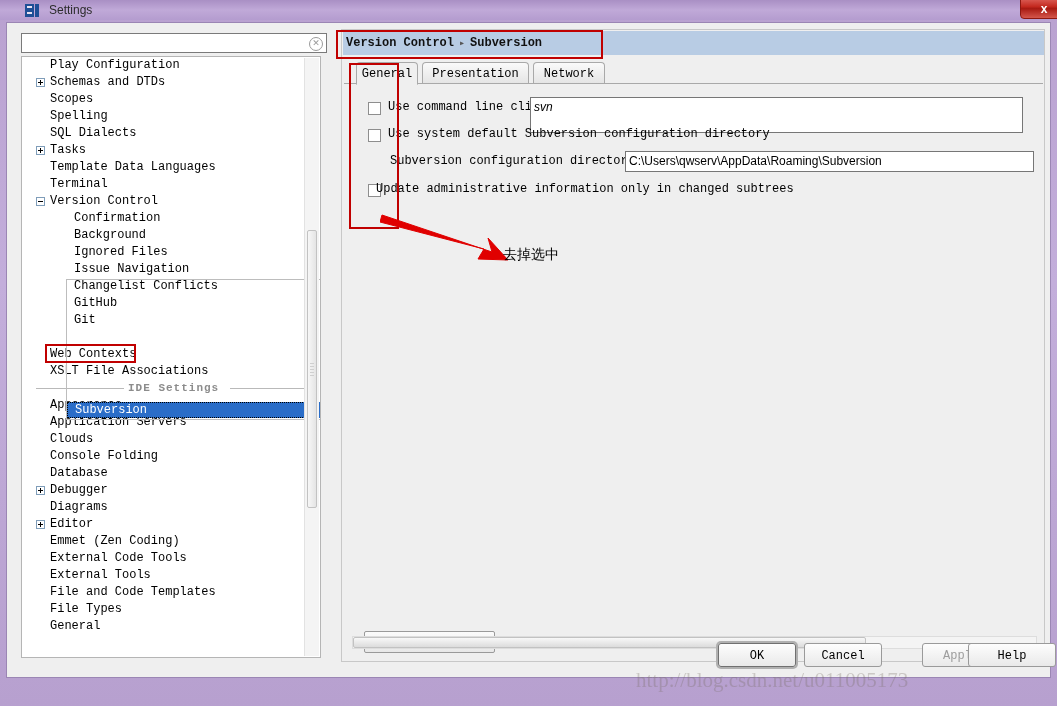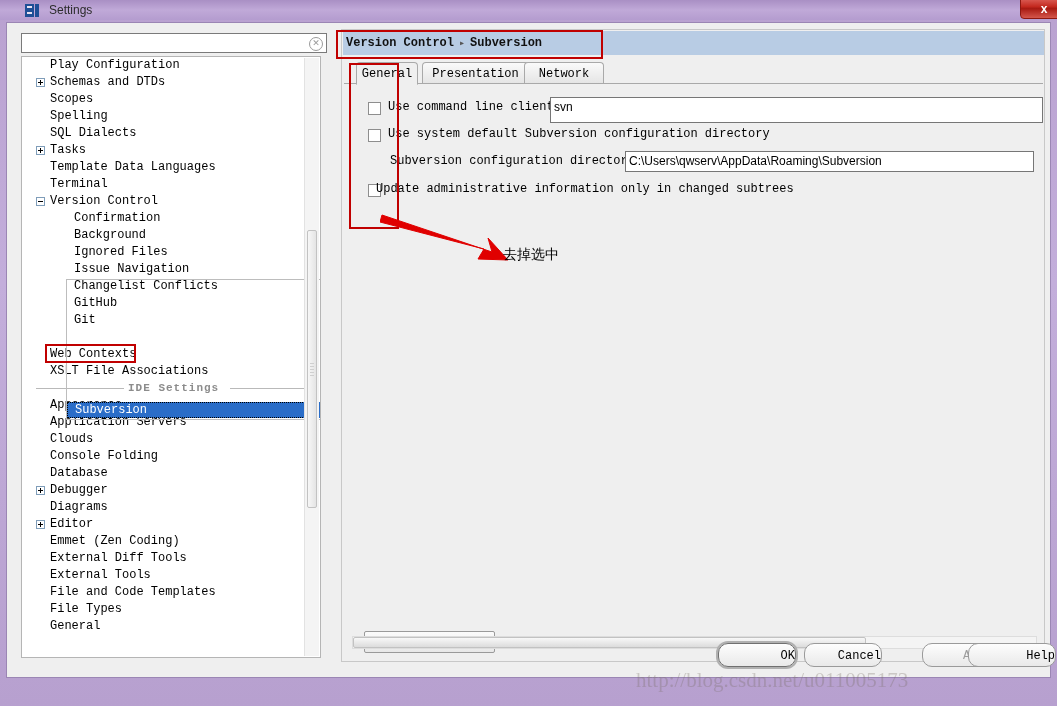--- a/index.html
+++ b/index.html
@@ -244,21 +244,21 @@
     box-sizing: border-box;
   }
   .tab.active {
     background: #efefef;
     border-bottom: 1px solid #efefef;
     height: 23px;
     z-index: 3;
   }
   #tab-general { left: 0; width: 62px; }
   #tab-presentation { left: 66px; width: 107px; }
-  #tab-network { left: 168px; width: 80px; }
+  #tab-network { left: 177px; width: 72px; }
 
   #tab-content {
     position: absolute; left: 2px; top: 53px;
     width: 699px; height: 570px;
     background: #efefef;
     border-top: 1px solid #a9a9a9;
     box-sizing: border-box;
   }
 
   .cb {
@@ -327,24 +327,24 @@
   
   #button-bar {
     position: absolute; left: 0; bottom: 4px;
     width: 1045px; height: 30px;
   }
   .dlg-btn {
     position: absolute; top: 0;
     height: 24px;
     background: linear-gradient(to bottom, #fdfdfd, #e9e9e9);
     border: 1px solid #9a9a9a;
-    border-radius: 10px;
-    font-family: "Liberation Mono", monospace;
-    font-size: 12px;
-    line-height: 24px; text-align: right;
+    border-radius: 3px;
+    font-family: "Liberation Mono", monospace;
+    font-size: 12px;
+    line-height: 24px; text-align: center;
     color: #000;
     box-sizing: border-box;
   }
   .dlg-btn.default {
     box-shadow: 0 0 0 2px #b0b0b0;
     border-color: #707070;
   }
   .dlg-btn.disabled { color: #9d9d9d; margin-left: 36px; }
   #btn-ok { left: 711px; width: 78px; }
   #btn-cancel { left: 797px; width: 78px; }
@@ -494,21 +494,21 @@
               <span class="label l0">Diagrams</span>
             </div>
             <div class="tree-row">
               <span class="toggle collapsed"></span>
               <span class="label l0">Editor</span>
             </div>
             <div class="tree-row">
               <span class="label l0">Emmet (Zen Coding)</span>
             </div>
             <div class="tree-row">
-              <span class="label l0">External Diff Tools</span>
+              <span class="label l0">External Code Tools</span>
             </div>
             <div class="tree-row">
               <span class="label l0">External Tools</span>
             </div>
             <div class="tree-row">
               <span class="label l0">File and Code Templates</span>
             </div>
             <div class="tree-row">
               <span class="label l0">File Types</span>
             </div>
@@ -547,21 +547,21 @@
       <div id="tabs">
         <div class="tab active" id="tab-general">General</div>
         <div class="tab" id="tab-presentation">Presentation</div>
         <div class="tab" id="tab-network">Network</div>
       </div>
 
       <div id="tab-content">
 
         <div class="cb" style="left:24px; top:18px;"></div>
         <div class="cb-label" style="left:44px; top:16px;">Use command line client:</div>
-        <div class="txtfield" style="left:206px; top:13px; width:493px; height:26px;">svn</div>
+        <div class="txtfield" style="left:186px; top:13px; width:493px; height:36px;font-style:italic;">svn</div>
 
         <div class="cb" style="left:24px; top:45px;"></div>
         <div class="cb-label" style="left:44px; top:43px;">Use system default Subversion configuration directory</div>
 
         <div class="cb-label" style="left:46px; top:70px;">Subversion configuration directory:</div>
         <div class="txtfield" style="left:281px; top:67px; width:409px; height:21px;">C:\Users\qwserv\AppData\Roaming\Subversion</div>
 
         <div class="cb" style="left:24px; top:100px;"></div>
         <div class="cb-label" style="left:32px; top:98px;">Update administrative information only in changed subtrees</div>
 

